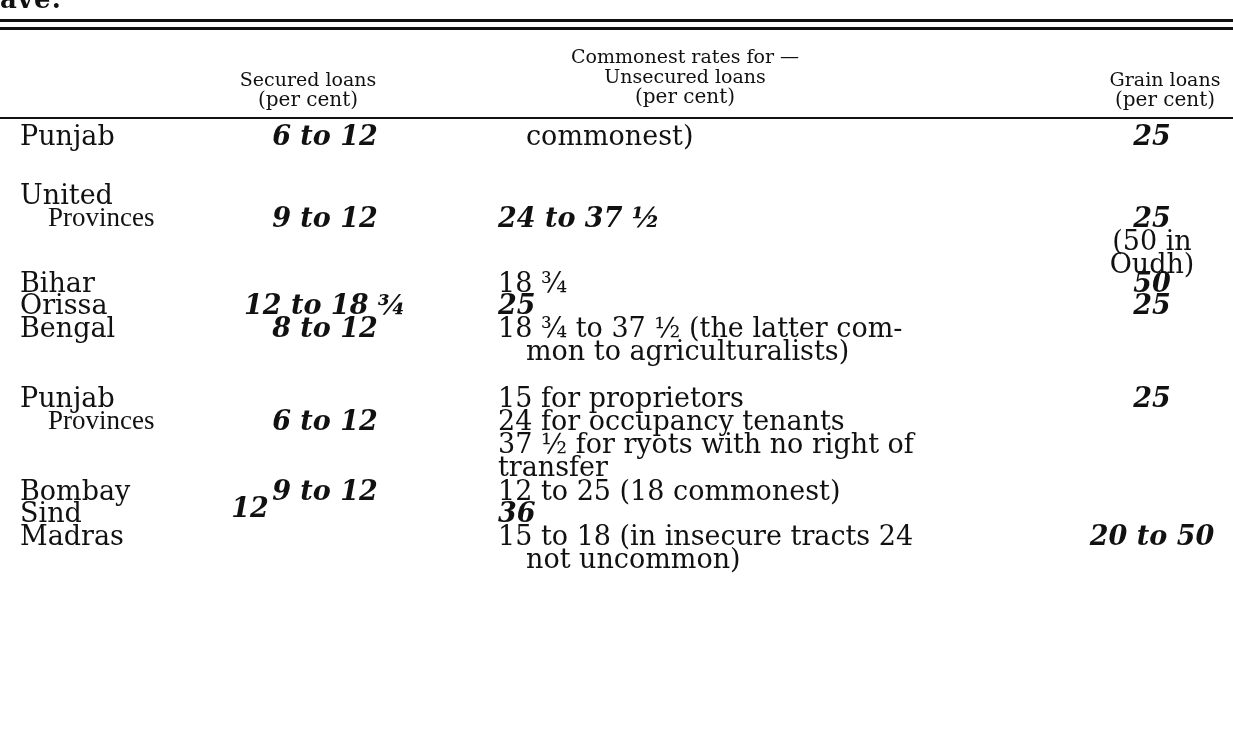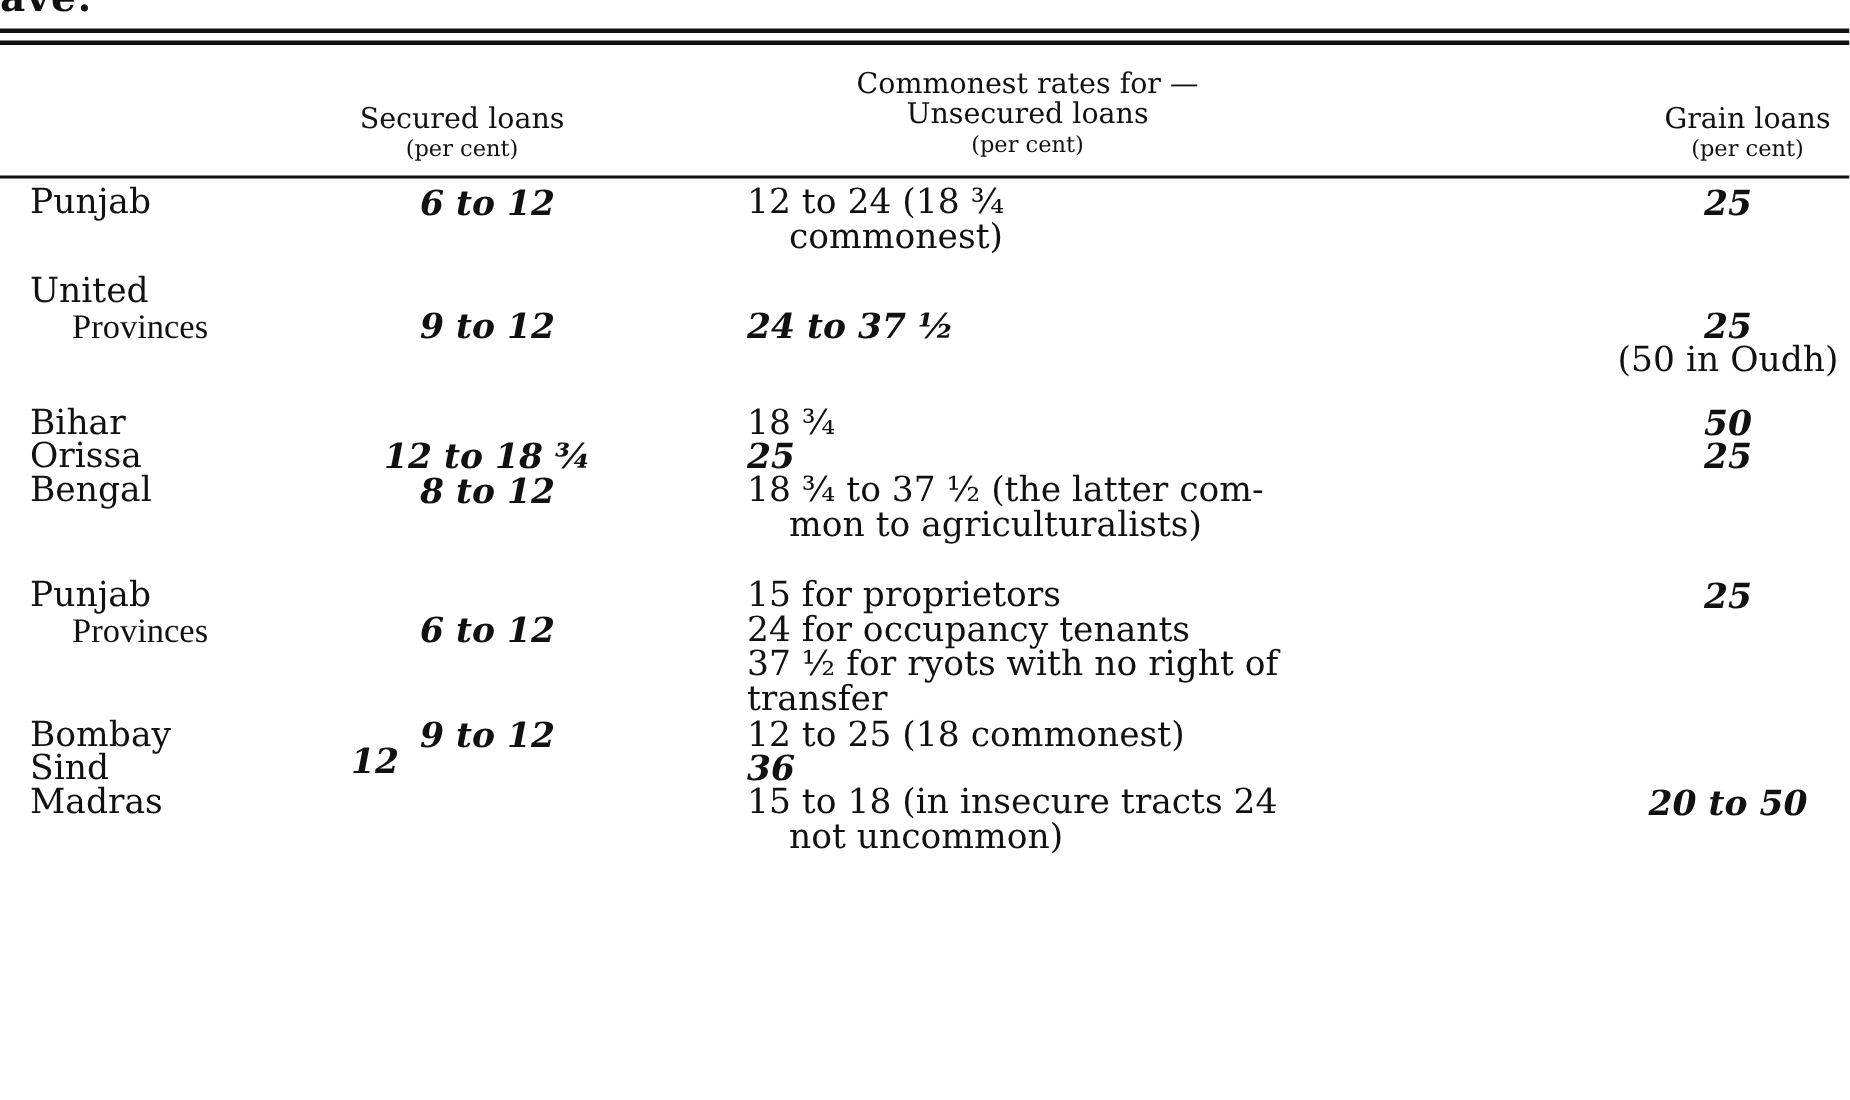--- a/index.html
+++ b/index.html
@@ -4,25 +4,25 @@
 <style>
   html, body { margin:0; padding:0; background:#ffffff; }
   body { width:1233px; height:733px; overflow:hidden; position:relative;
          font-family:"DejaVu Serif","Liberation Serif",serif; color:#111; }
   .frag { position:absolute; left:0; top:-14px; font-size:26px; line-height:26px; font-weight:bold; letter-spacing:1px; }
   .rule { position:absolute; left:0; width:1233px; background:#111; }
   .r1 { top:19px; height:3px; }
   .r2 { top:27px; height:3px; }
   .r3 { top:117px; height:2px; }
   .hdr { position:absolute; font-size:19px; line-height:20px; text-align:center; }
-  .hdr .sub { font-size:15px; }
+  .hdr .sub { font-size:20px; }
   .h-sec { left:238px; top:69px; width:140px; }
   .h-uns { left:520px; top:46px; width:330px; }
   .h-grn { left:1090px; top:69px; width:150px; }
-  .row { position:absolute; font-size:23px; line-height:23px; }
+  .row { position:absolute; font-size:27px; line-height:23px; }
   .prov { left:20px; }
   .sec  { left:230px; width:190px; text-align:center; }
   .unsec{ left:498px; }
   .unsec .cont { padding-left:28px; }
   .grain{ left:1072px; width:160px; text-align:center; }
   .b { font-weight:bold;font-style:italic; }
   .indent { padding-left:28px;font-family:Liberation Serif, serif; }
 </style>
 </head>
 <body>
@@ -43,21 +43,20 @@
 <div class="hdr h-grn">
   <div>Grain loans</div>
   <div class="sub">(per cent)</div>
 </div>
 
 <div class="rule r3"></div>
 
 <div class="row prov" style="top:124px">Punjab</div>
 <div class="row sec b" style="top:124px">6 to 12</div>
 <div class="row unsec" style="top:124px">
-  <div>12 to 24 (18 ¾</div>
   <div class="cont">commonest)</div>
 </div>
 <div class="row grain b" style="top:124px">25</div>
 
 <div class="row prov" style="top:183px">
   <div>United</div>
   <div class="indent">Provinces</div>
 </div>
 <div class="row sec b" style="top:206px">9 to 12</div>
 <div class="row unsec b" style="top:206px">24 to 37 ½</div>

